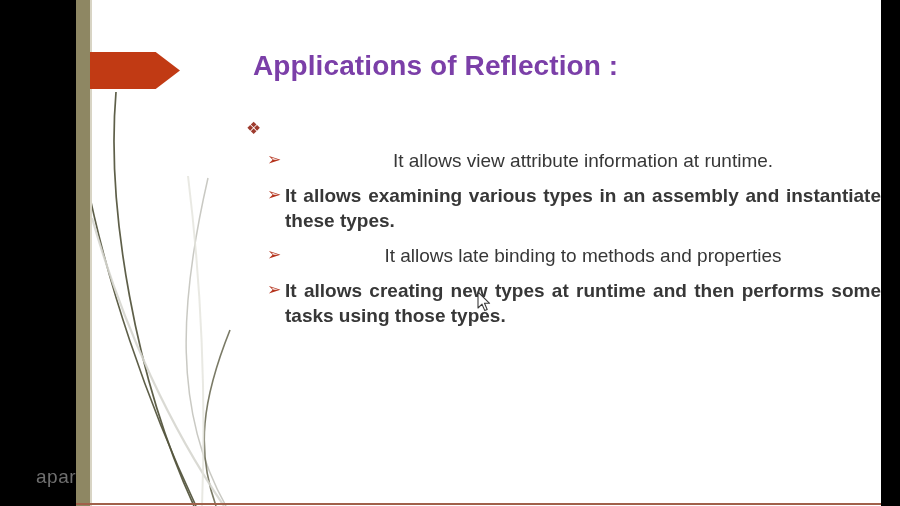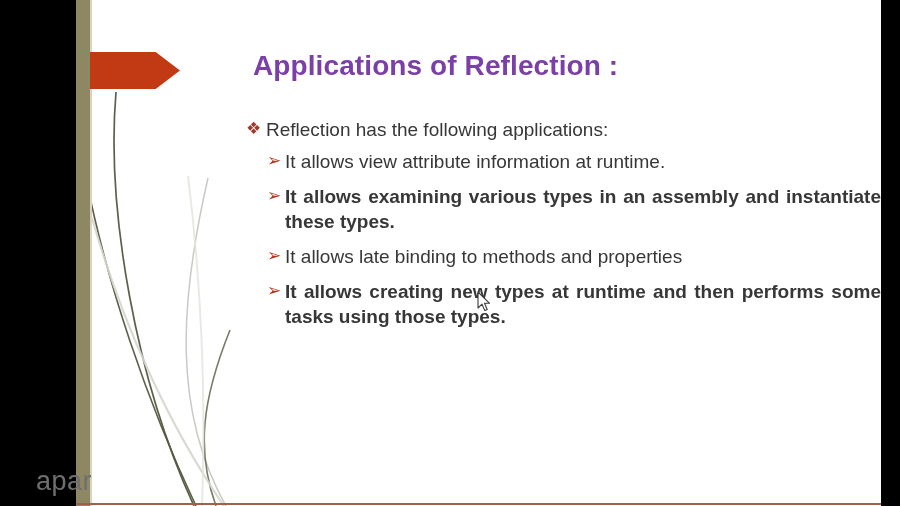--- a/index.html
+++ b/index.html
@@ -136,34 +136,35 @@
   }
   .bullet-l2 .mk {
     color: #b5341d;
     font-size: 17px;
     width: 18px;
     flex: 0 0 18px;
     line-height: 1.32;
   }
   .bullet-l2 .txt {
     flex: 1 1 auto;
+    text-align: center;
   }
   .justify .txt {
     text-align: justify;
     text-align-last: left;
     text-justify: inter-word;
     font-weight: bold;
   }
 
   
   .watermark {
     position: absolute;
     left: 8px;
     top: 466px;
-    font-size: 27px;
+    font-size: 19px;
     color: #6f6f6f;
     letter-spacing: .5px;
     z-index: 7;
   }
 
   
   .cursor {
     position: absolute;
     left: 449px;
     top: 291px;
@@ -193,21 +194,20 @@
     <div class="bottom-rule"></div>
 
     <div class="arrow-banner"></div>
 
     <div class="slide-title">Applications of Reflection :</div>
 
     <div class="body-block">
 
       <div class="bullet-l1">
         <span class="mk">❖</span>
-        <span class="txt">Reflection has the following applications:</span>
       </div>
 
       <div class="bullet-l2">
         <span class="mk">➢</span>
         <span class="txt">It allows view attribute information at runtime.</span>
       </div>
 
       <div class="bullet-l2 justify">
         <span class="mk">➢</span>
         <span class="txt">It allows examining various types in an assembly and instantiate these types.</span>

